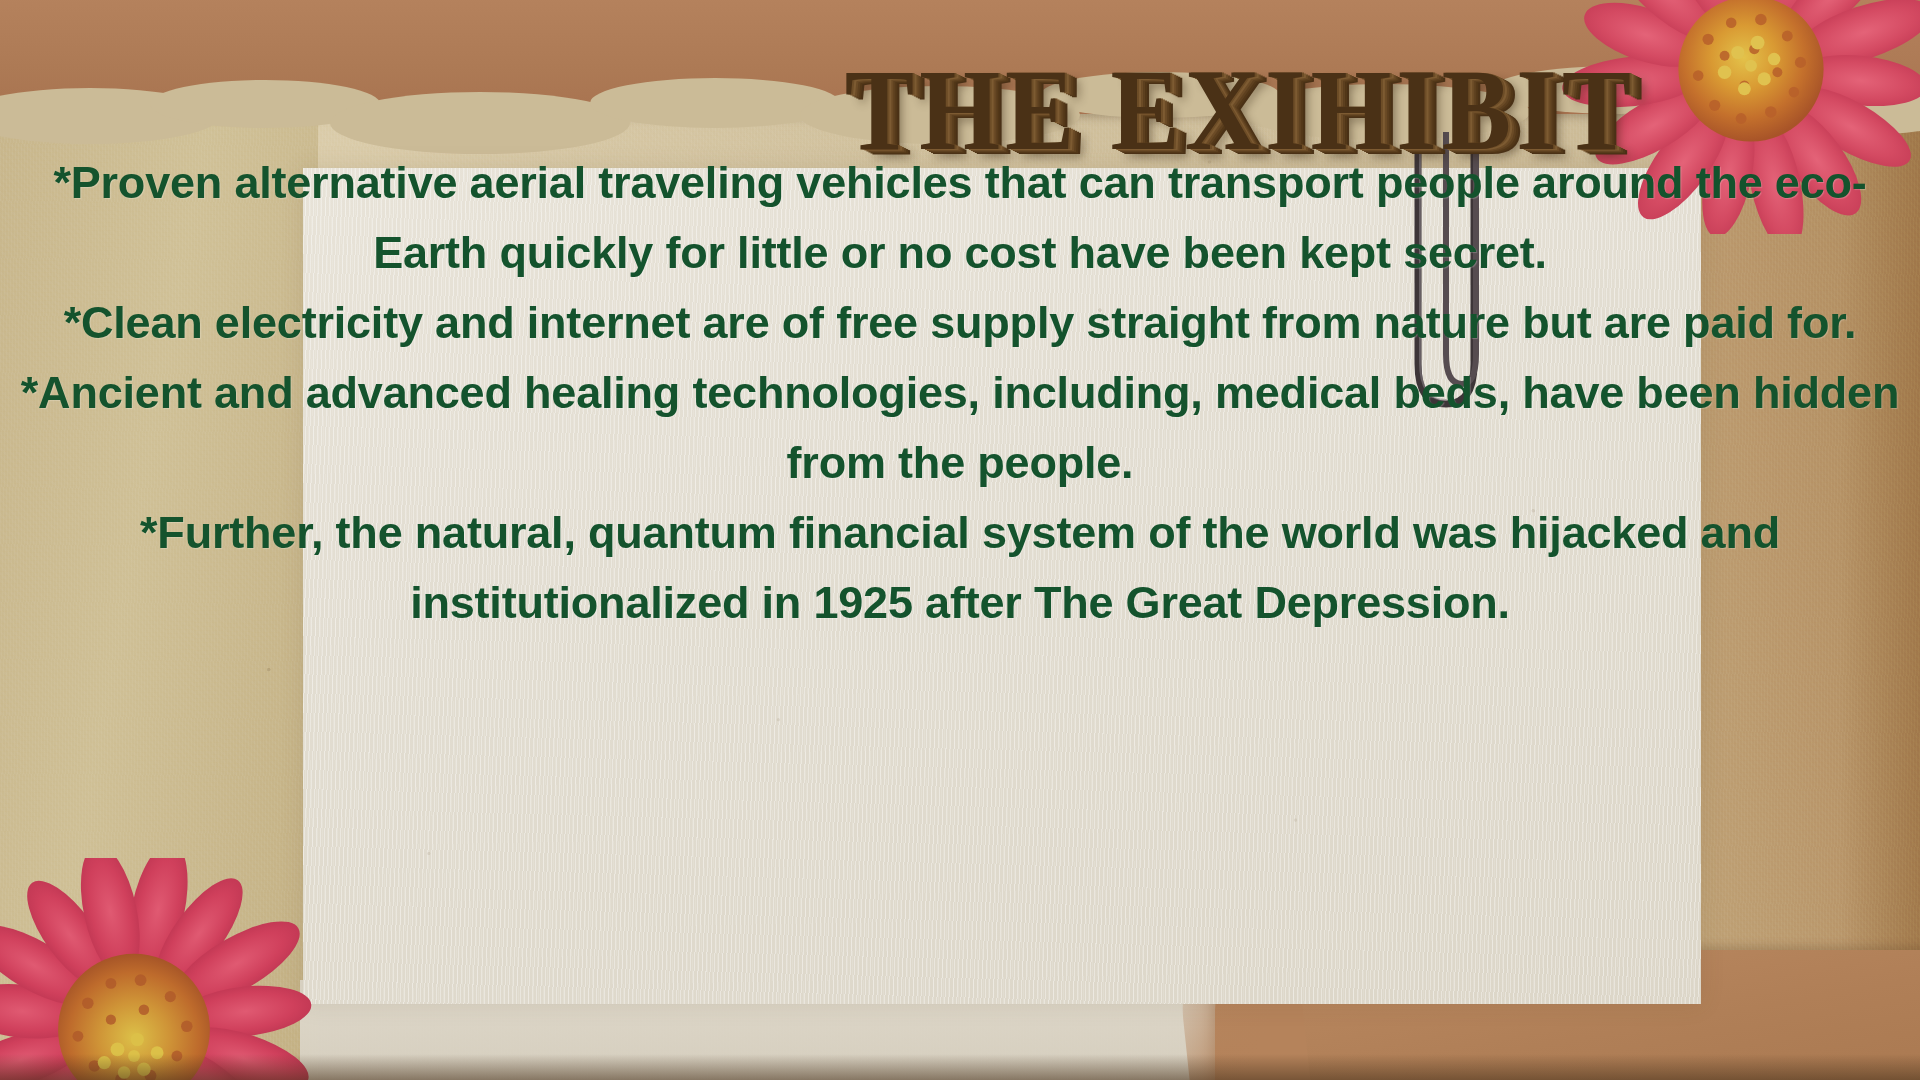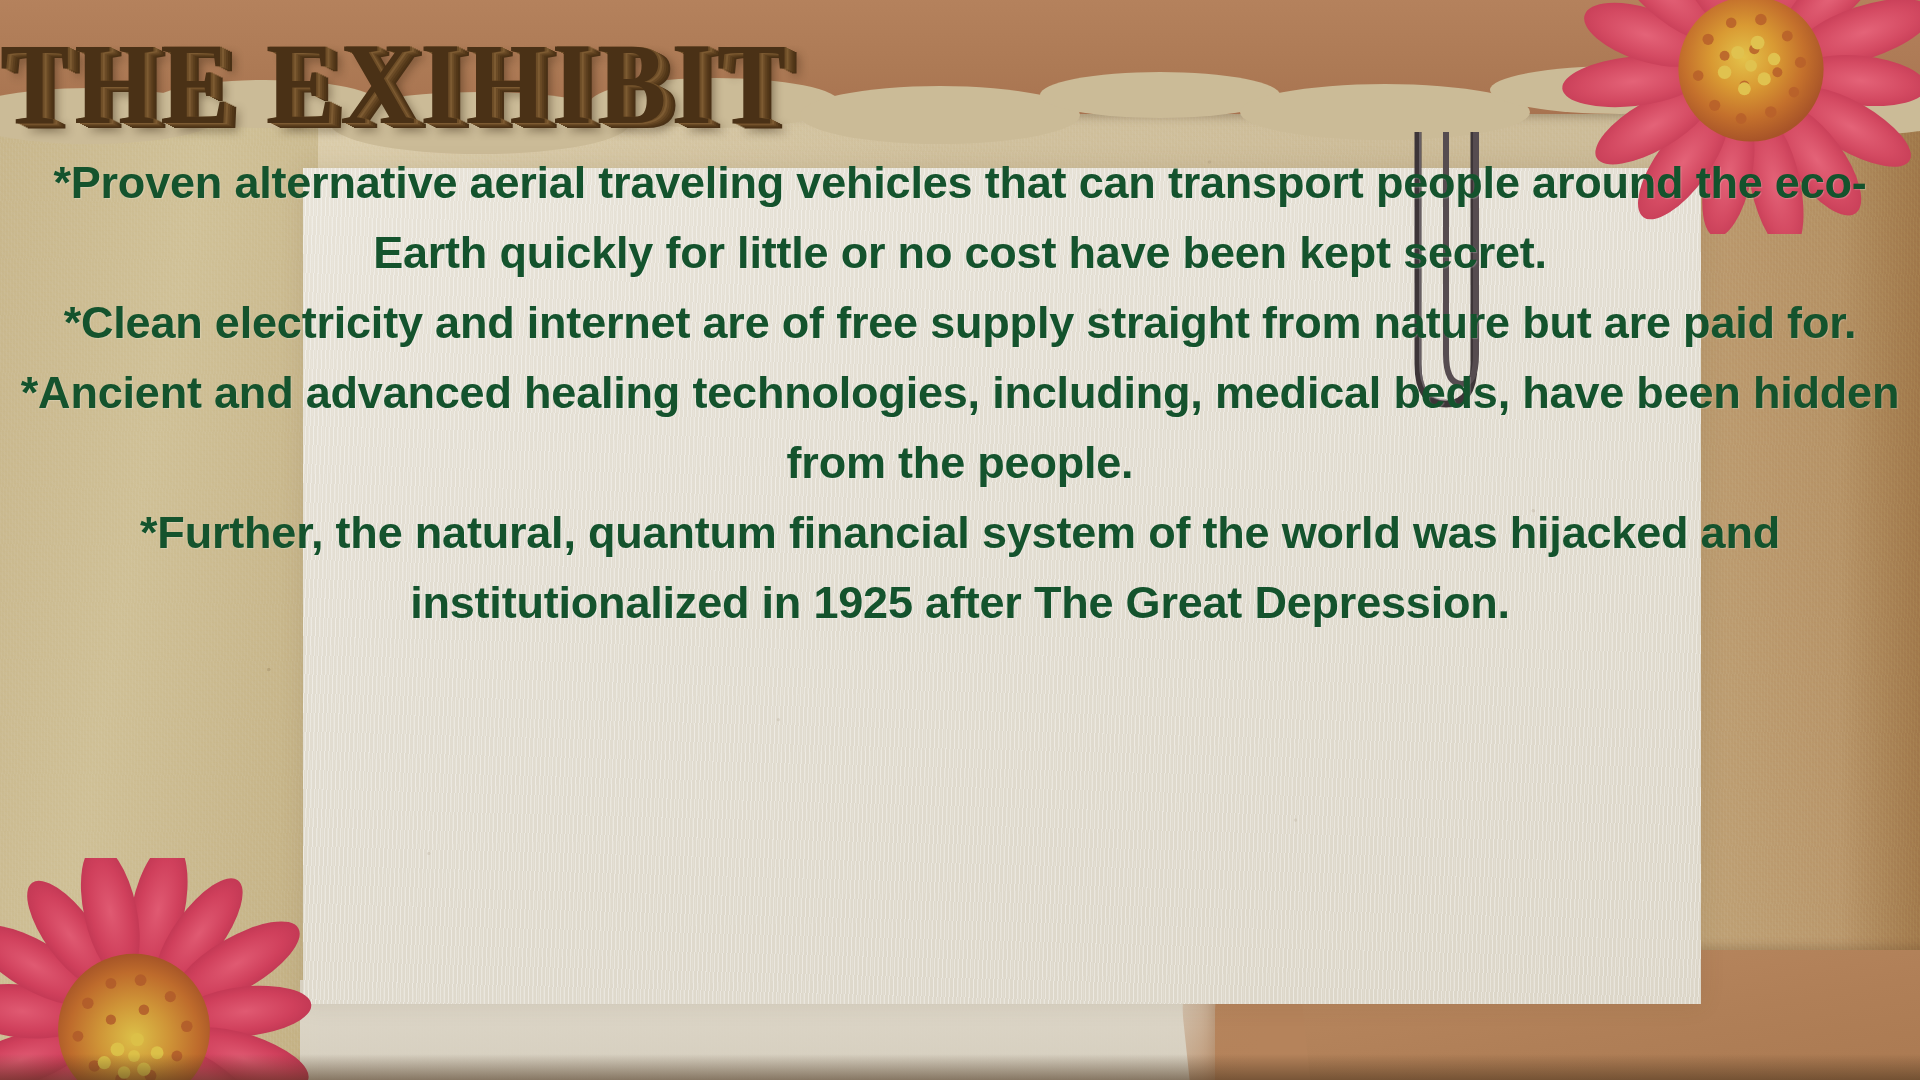--- a/index.html
+++ b/index.html
@@ -166,23 +166,23 @@
   }
 
   
   .flower { position: absolute; pointer-events: none; }
   .flower-tr { right: -46px; top: -96px; width: 430px; height: 330px; }
   .flower-bl { left: -76px; bottom: -108px; width: 420px; height: 330px; }
 
   
   .title-wrap {
     position: absolute;
-    left: 0; top: 23px;
+    left: 0; top: 49px;
     width: 1636px;
-    text-align: left;
+    text-align: right;
     z-index: 6;
   }
   .title {
     display: inline-block;
     font-family: "Liberation Serif", "DejaVu Serif", serif;
     font-weight: bold;
     font-size: 104px;
     letter-spacing: 5px;
     color: #4a3116;
     line-height: 1.04;

